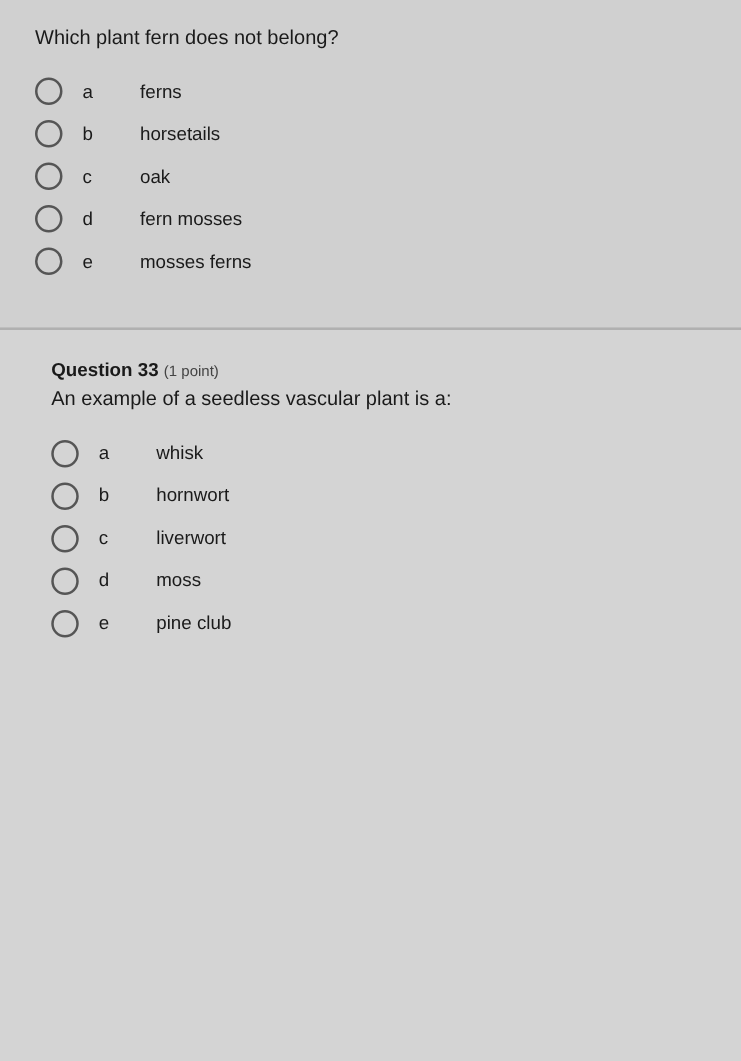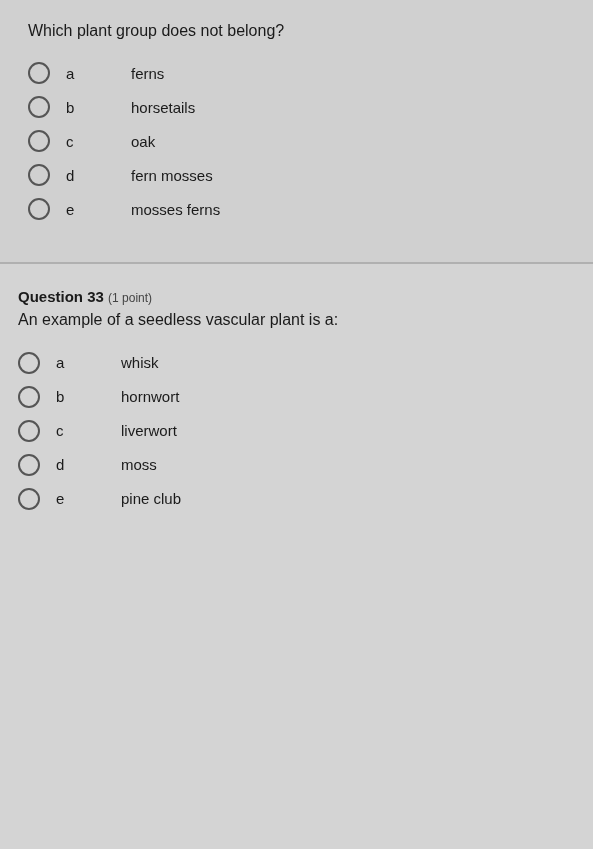--- a/index.html
+++ b/index.html
@@ -74,34 +74,34 @@
 
     .option-letter {
       font-size: 15px;
       color: #1a1a1a;
       min-width: 10px;
     }
 
     .option-text {
       font-size: 15px;
       color: #1a1a1a;
-      margin-left: 39px;
+      margin-left: 20px;
     }
 
     .section-bottom {
       background-color: #d4d4d4;
-      padding: 24px 28px 40px 18px;
+      padding: 24px 28px 40px 41px;
       flex: 1;
     }
   </style>
 </head>
 <body>
 
 <div class="section-top">
-  <p class="question-text">Which plant group does not belong?</p>
+  <p class="question-text">Which plant fern does not belong?</p>
   <ul class="options-list">
     <li class="option-item">
       <span class="radio-circle"></span>
       <span class="option-letter">a</span>
       <span class="option-text">ferns</span>
     </li>
     <li class="option-item">
       <span class="radio-circle"></span>
       <span class="option-letter">b</span>
       <span class="option-text">horsetails</span>

